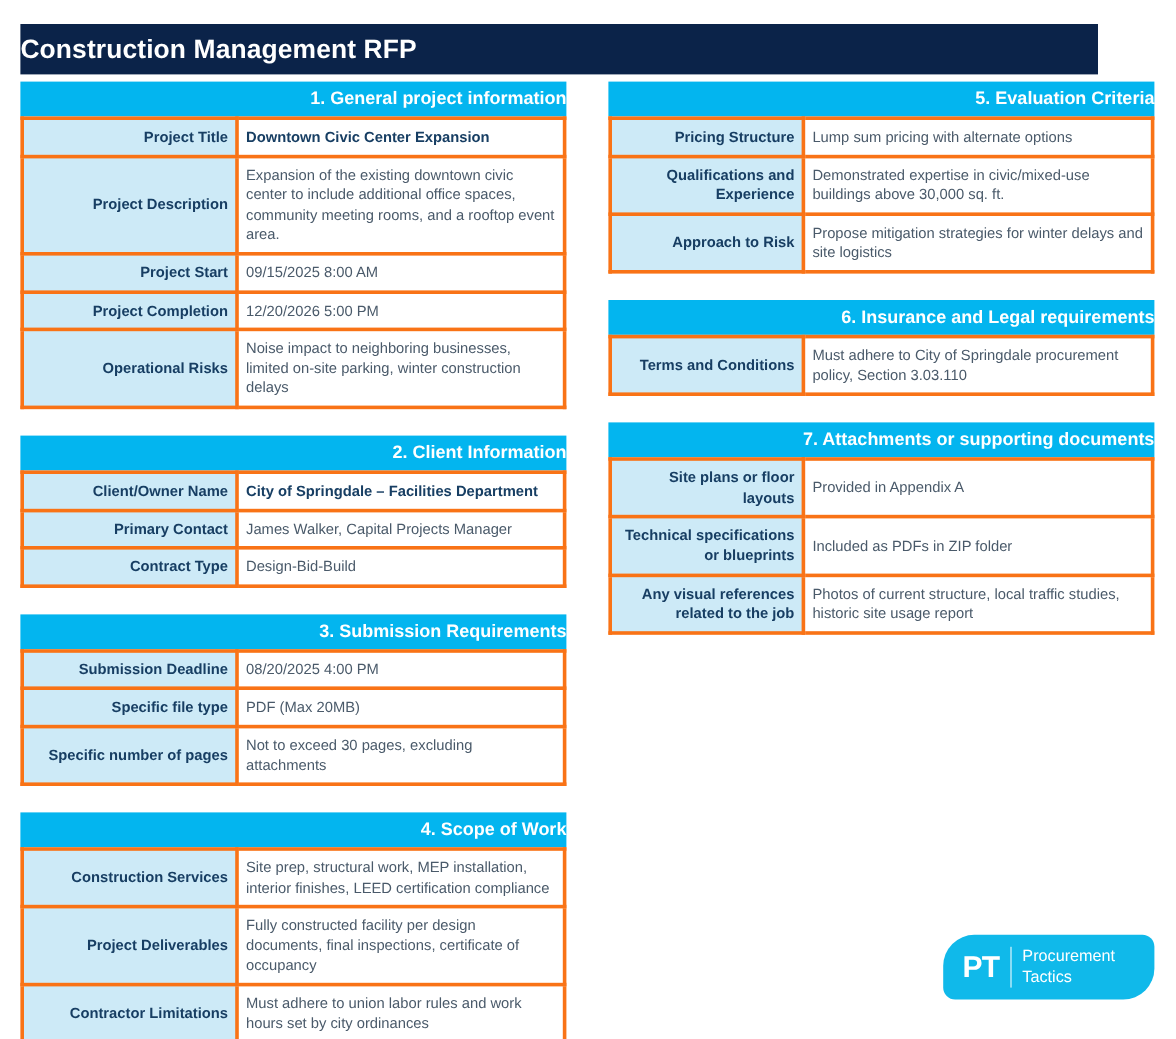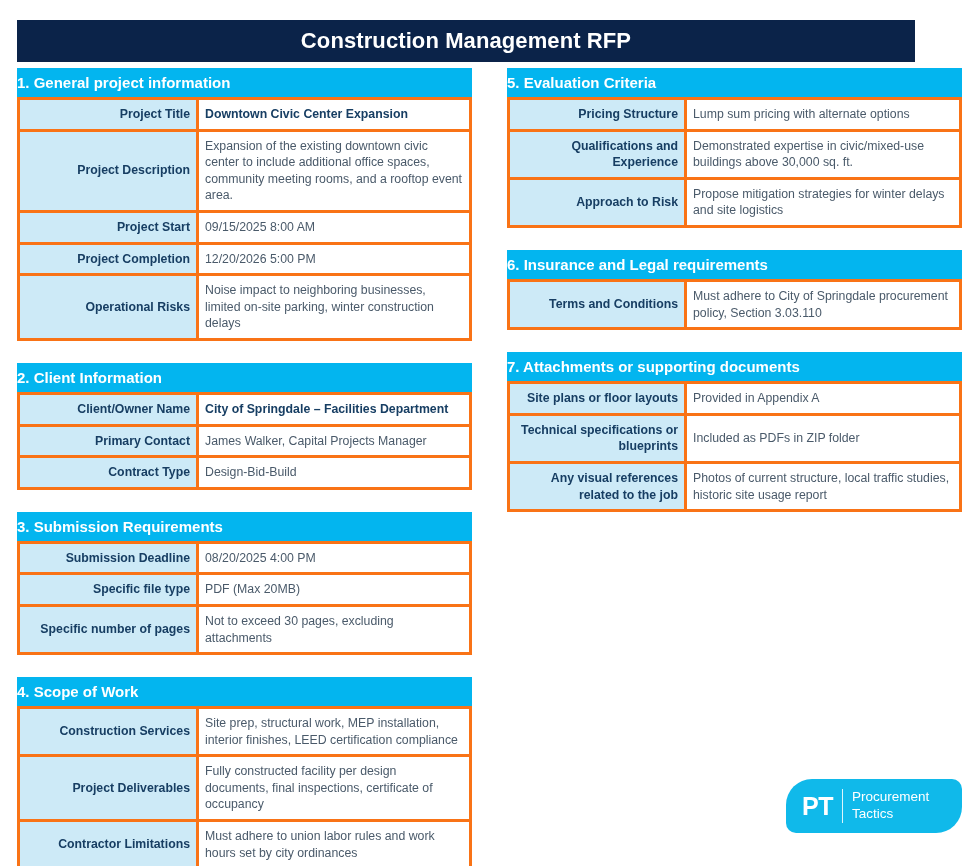--- a/index.html
+++ b/index.html
@@ -26,21 +26,21 @@
   
   .title-bar {
     position: absolute;
     left: 17px;
     top: 20px;
     width: 898px;
     height: 42px;
     background: #0b2349;
     display: flex;
     align-items: center;
-    justify-content: center;
+    justify-content: flex-start;
     box-sizing: border-box;
   }
   .title-bar .title-text {
     color: #ffffff;
     font-size: 22px;
     font-weight: bold;
     letter-spacing: 0.1px;
     line-height: 1;
   }
 
@@ -58,20 +58,21 @@
     width: 455px;
     margin-bottom: 22px;
     box-sizing: border-box;
   }
   .section-header {
     background: #03b5ef;
     height: 29px;
     display: flex;
     align-items: center;
     box-sizing: border-box;
+    justify-content: flex-end;
   }
   .section-header .section-title {
     color: #ffffff;
     font-size: 15px;
     font-weight: bold;
     line-height: 1;
   }
 
   table.section-table {
     width: 455px;
@@ -101,21 +102,21 @@
     color: #4a5a6a;
     padding-left: 8px;
   }
   td.value-cell.strong {
     color: #173e63;
     font-weight: bold;
   }
 
   
   .col-left  table.section-table td.label-cell { width: 179px; }
-  .col-right table.section-table td.label-cell { width: 177px; }
+  .col-right table.section-table td.label-cell { width: 161px; }
 
   
   .logo {
     position: absolute;
     left: 786px;
     top: 779px;
     width: 176px;
     height: 54px;
     background: #10b9ea;
     border-radius: 26px 10px 26px 10px;

